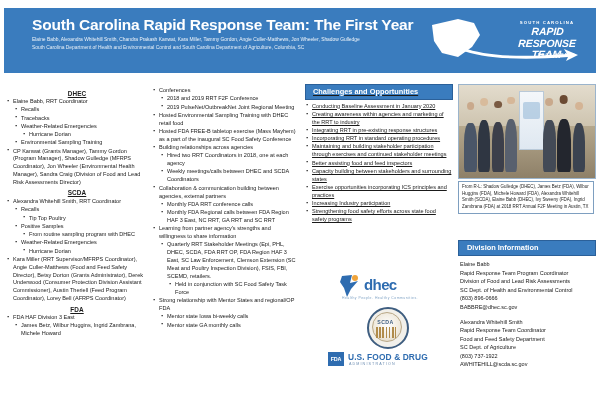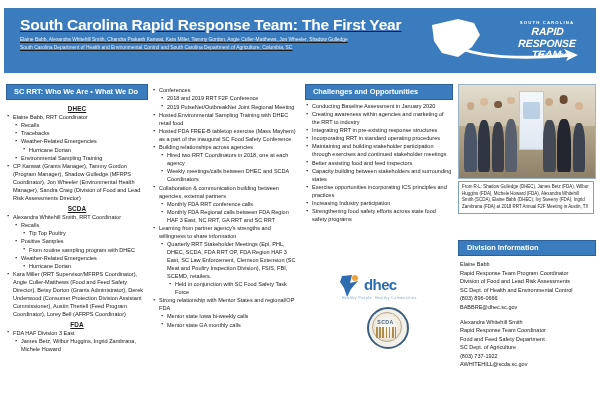--- a/index.html
+++ b/index.html
@@ -12,21 +12,21 @@
     position:relative;
   }
   .poster{position:absolute;left:0;top:0;width:600px;height:401px;background:#fff;}
 
   
   .header{
     position:absolute;left:4px;top:8px;width:592px;height:65px;
     background:#3a7cbe;
     overflow:hidden;
   }
-  .header-inner{position:absolute;left:16px;top:9px;right:170px;text-decoration:underline;}
+  .header-inner{position:absolute;left:28px;top:9px;right:170px;}
   .poster-title{
     font-size:15.5px;font-weight:bold;color:#ffffff;
     letter-spacing:-0.2px;line-height:1.05;margin:0 0 3px 0;
     white-space:nowrap;
   }
   .authors{font-size:4.9px;color:#f0f5fa;line-height:1.5;margin:0;white-space:nowrap;}
   .affil{font-size:4.9px;color:#e7eff7;line-height:1.5;margin:0;white-space:nowrap;}
 
   
   .rrt-logo{position:absolute;right:6px;top:5px;width:162px;height:56px;}
@@ -36,21 +36,21 @@
   .rrt-main{font-size:10.5px;font-weight:bold;font-style:italic;color:#ffffff;
             letter-spacing:-0.1px;line-height:1.1;margin-top:1px;
             transform:skewX(-3deg);}
   .rrt-ff{position:absolute;left:110px;top:40px;font-size:3.6px;letter-spacing:1.2px;
           color:#ffffff;font-weight:bold;}
 
   
   .col{position:absolute;top:84px;}
   .col1{left:6px;width:142px;}
   .col2{left:152px;width:148px;}
-  .col3{left:305px;width:148px;}
+  .col3{left:305px;width:148px;text-decoration:underline;}
   .col4{left:458px;width:138px;}
 
   .sec-head{
     background:#3a7cbe;color:#ffffff;
     font-size:7.4px;font-weight:bold;
     padding:2.6px 5px 2.8px 7px;
     border:0.6px solid #2b6099;
     line-height:1.1;
     white-space:nowrap;
     overflow:hidden;
@@ -155,21 +155,20 @@
       </svg>
       <div class="rrt-text-wrap">
         <div class="rrt-sc">SOUTH CAROLINA</div>
         <div class="rrt-main">RAPID RESPONSE TEAM</div>
       </div>
       <div class="rrt-ff">FOOD &amp; FEED</div>
     </div>
   </div>
 
   <div class="col col1">
-    <div class="sec-head">SC RRT: Who We Are • What We Do</div>
     <div class="sec-body" id="body-col1">
         <div class="subhead">DHEC</div>
         <ul>
           <li>Elaine Babb, RRT Coordinator</li>
           <ul class="lvl2">
             <li>Recalls</li>
             <li>Tracebacks</li>
             <li>Weather-Related Emergencies</li>
             <ul class="lvl3">
               <li>Hurricane Dorian</li>
@@ -328,16 +327,21 @@
       <div class="dhec-tag">Healthy People. Healthy Communities.</div>
     </div>
 
     <div class="scda-logo">
       <div class="scda-ring"></div>
       <div class="scda-inner"></div>
       <div class="scda-rays"></div>
       <div class="scda-text">SCDA</div>
     </div>
 
+    <div class="fda-logo">
+      <div class="fda-mark">FDA</div>
+      <div class="fda-t1">U.S. FOOD &amp; DRUG</div>
+      <div class="fda-t2">ADMINISTRATION</div>
+    </div>
 
   </div>
 
 </div>
 
 </body></html>

